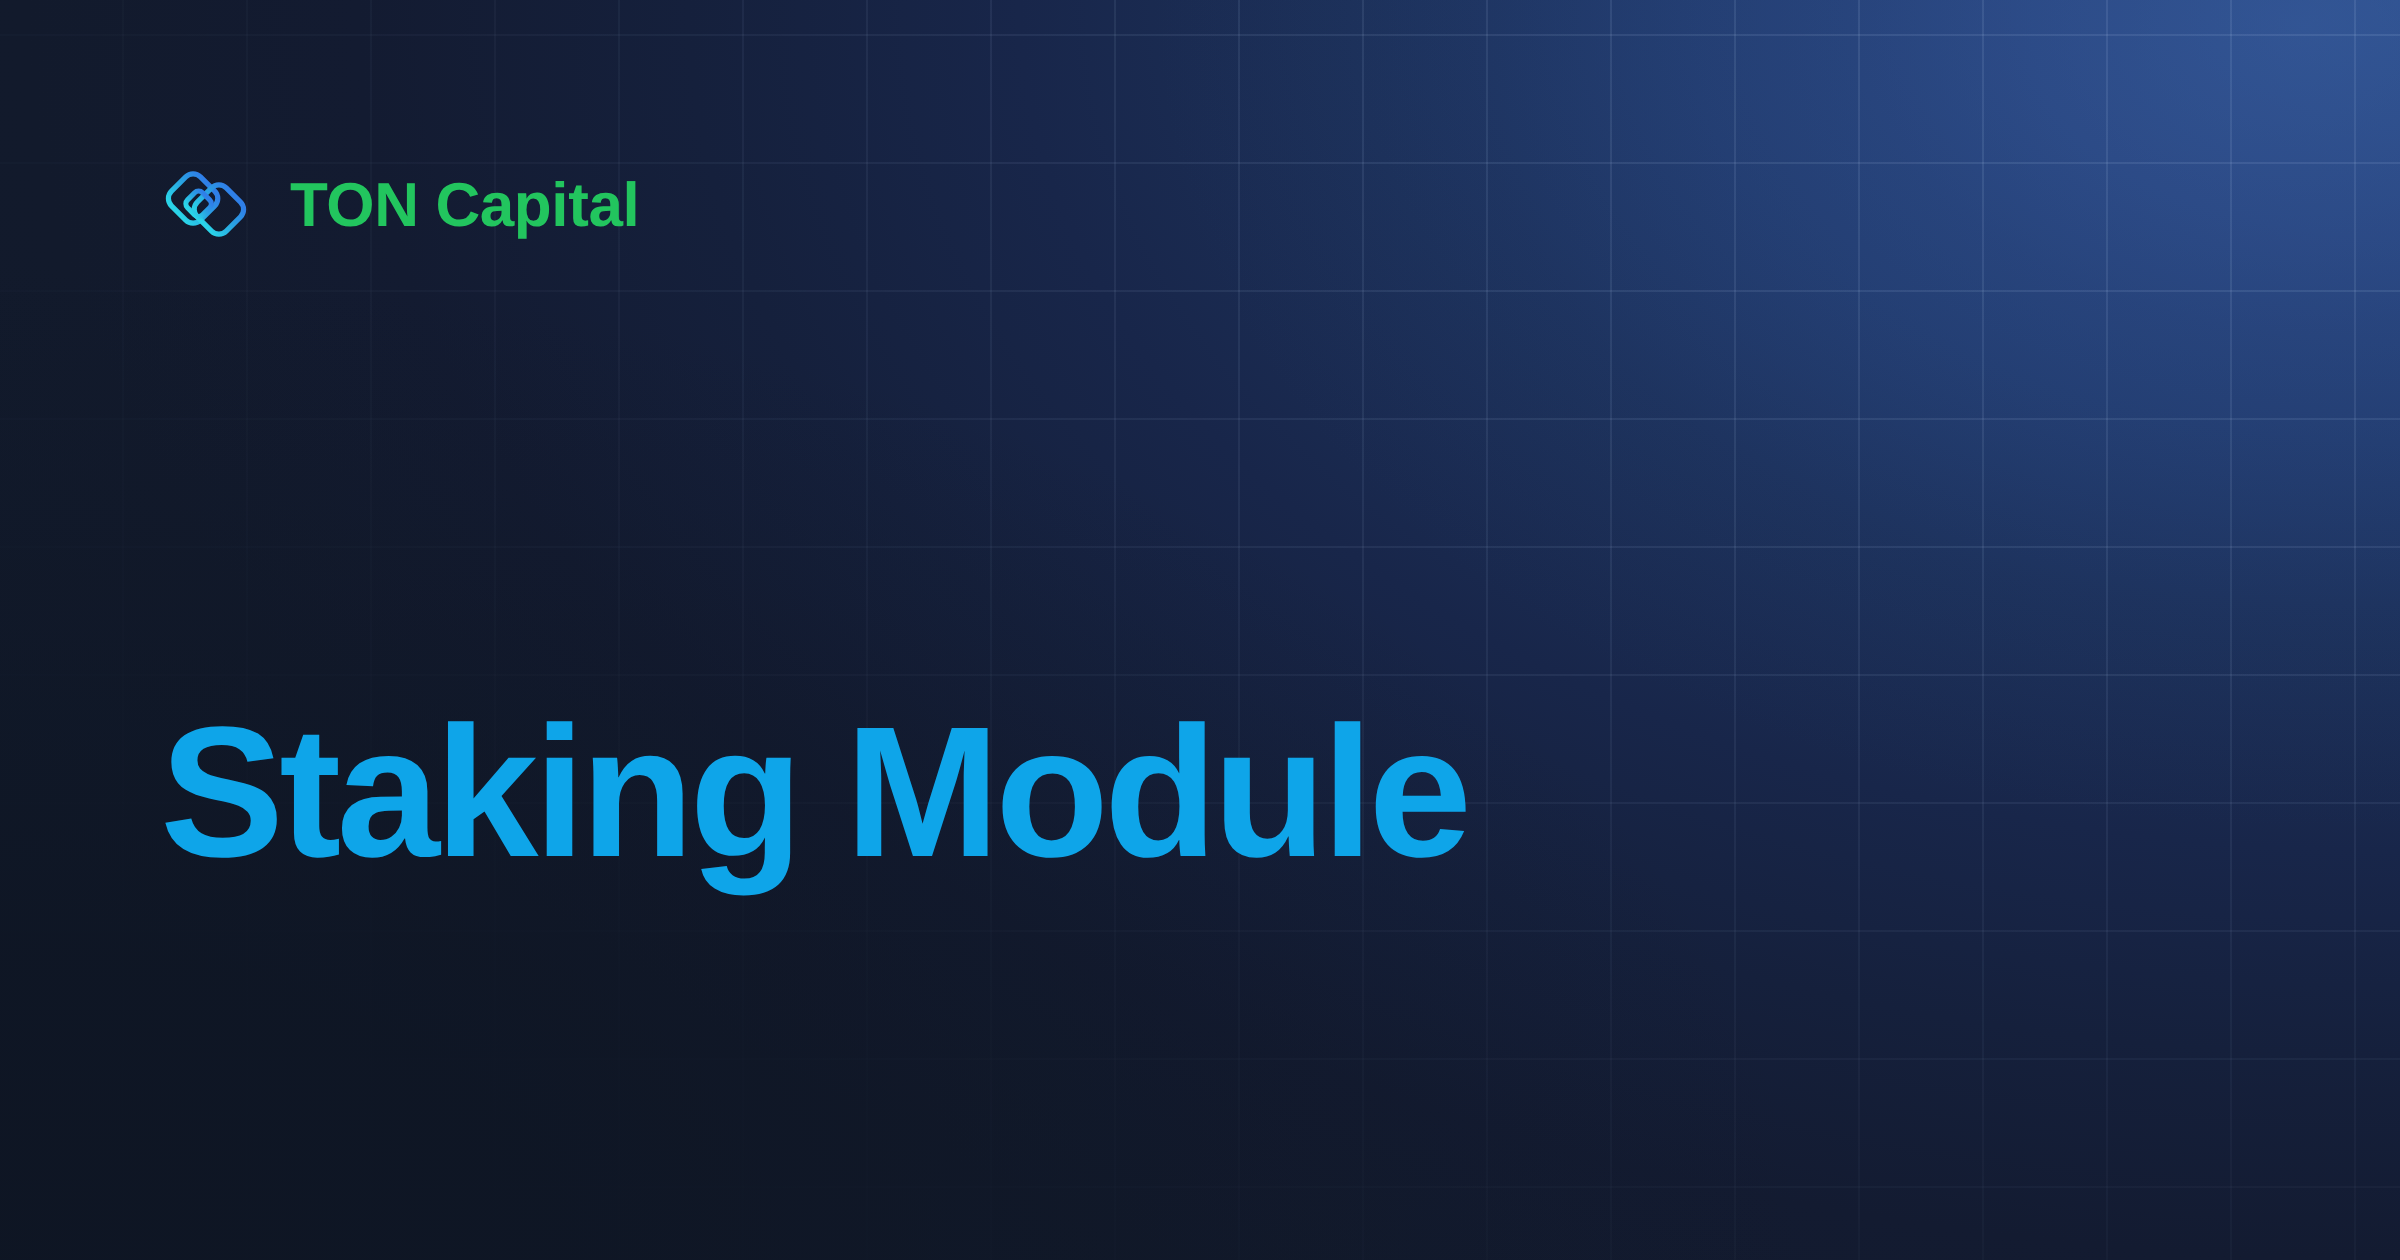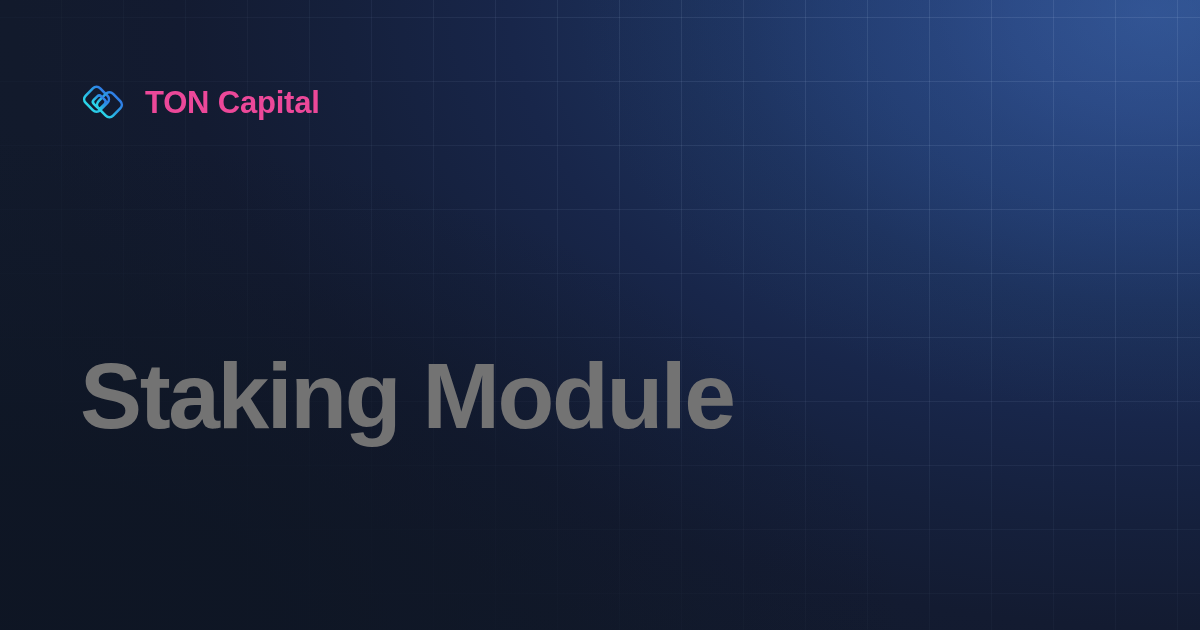--- a/index.html
+++ b/index.html
@@ -110,36 +110,36 @@
   }
 
   .brand-mark {
     width: 46px;
     height: 46px;
     display: block;
     flex: 0 0 auto;
   }
 
   .brand-name {
-    color: #ec4899;
+    color: #22c55e;
     font-size: 31px;
     font-weight: 700;
     letter-spacing: -0.2px;
     line-height: 1;
     white-space: nowrap;
   }
 
   
   .headline {
     position: absolute;
     left: 80px;
     top: 352px;
     width: 860px;
     margin: 0;
-    color: #737373;
+    color: #0ea5e9;
     font-size: 93px;
     font-weight: 700;
     line-height: 0.95;
     letter-spacing: -2.4px;
   }
   .headline-line {
     display: block;
     white-space: pre;
   }
 </style>

